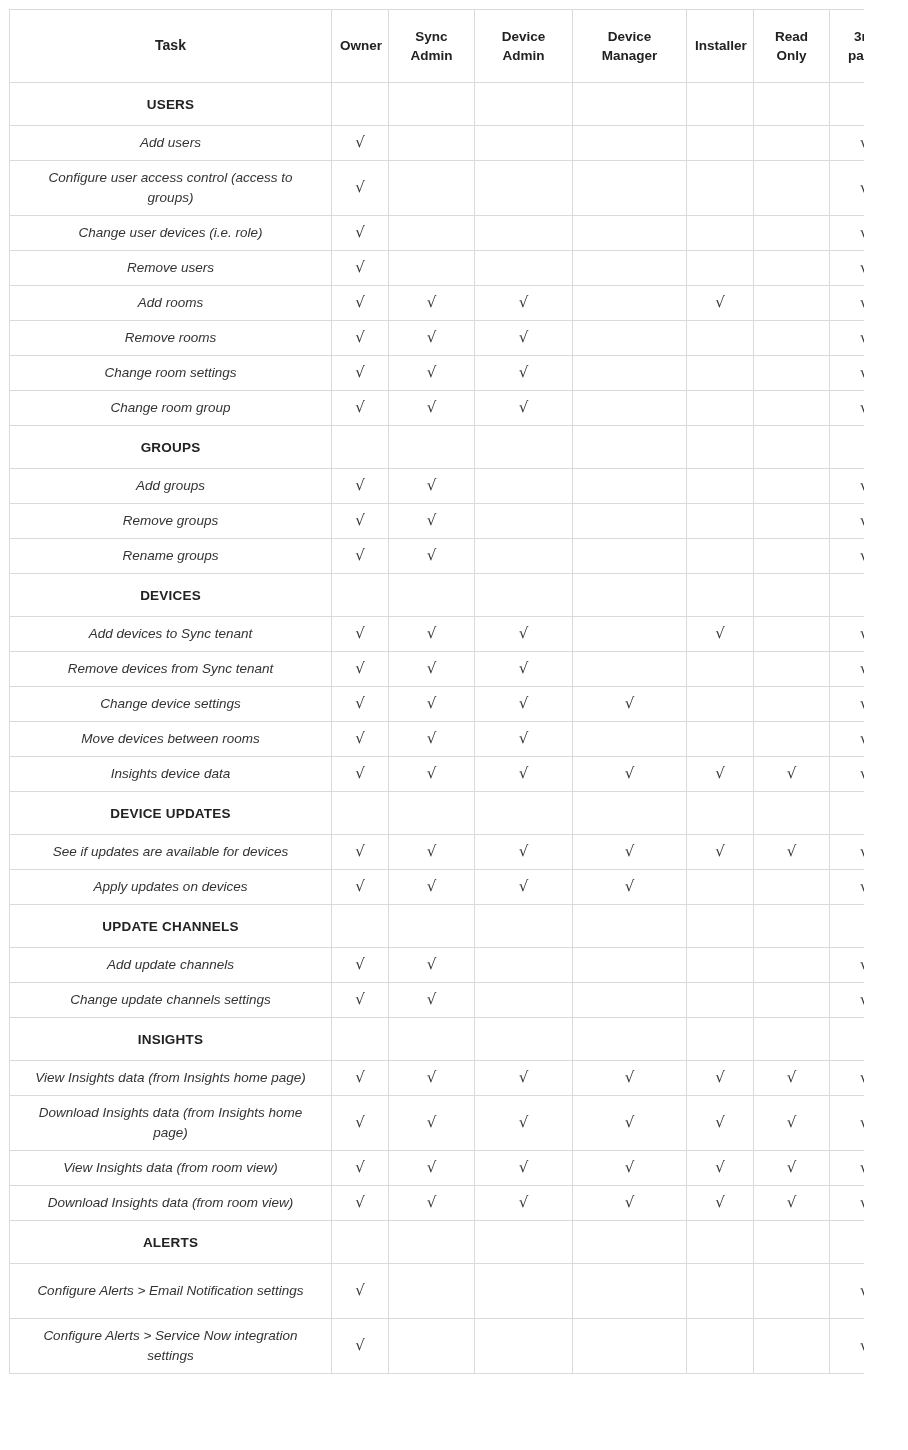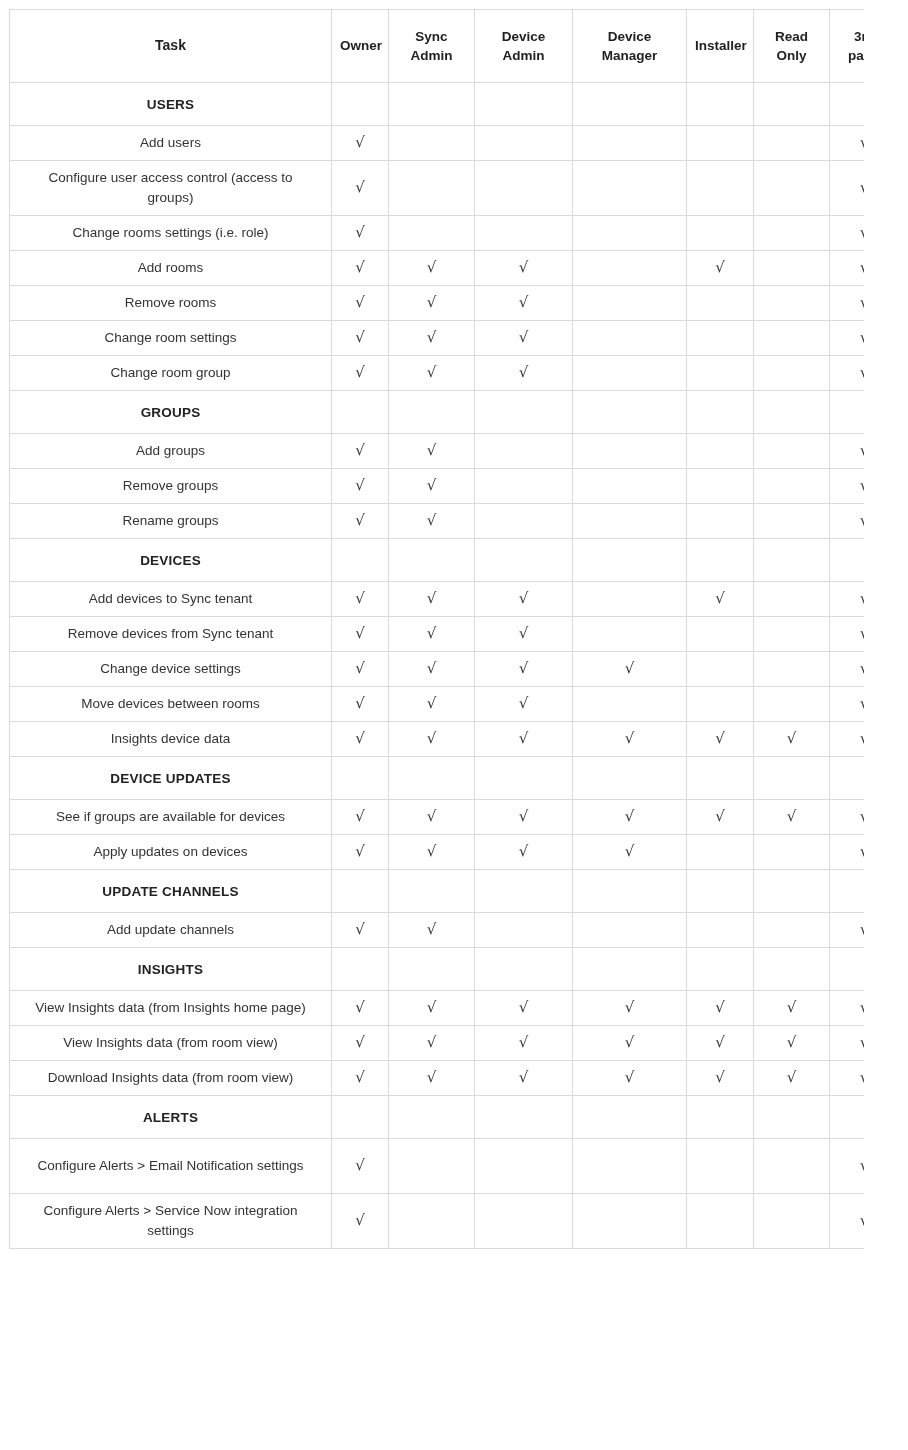--- a/index.html
+++ b/index.html
@@ -70,20 +70,21 @@
 
   tr.task-row td {
     height: 35px;
     font-size: 13.5px;
     font-weight: 400;
     line-height: 1.45;
     color: #333333;
   }
   tr.task-row td.task-cell {
     padding: 7px 14px;
+    font-style: italic;
   }
   tr.task-row.tall td {
     height: 55px;
   }
 
   td.mark-cell {
     font-size: 16px;
     line-height: 1;
     color: #3a3a3a;
     font-family: "DejaVu Sans", sans-serif;
@@ -148,21 +149,31 @@
           <td class="task-cell">Configure user access control (access to groups)</td>
           <td class="mark-cell"><span class="tick">√</span></td>
           <td class="mark-cell"></td>
           <td class="mark-cell"></td>
           <td class="mark-cell"></td>
           <td class="mark-cell"></td>
           <td class="mark-cell"></td>
           <td class="mark-cell"><span class="tick">√</span></td>
         </tr>
         <tr class="task-row">
-          <td class="task-cell">Change rooms settings (i.e. role)</td>
+          <td class="task-cell">Change user devices (i.e. role)</td>
+          <td class="mark-cell"><span class="tick">√</span></td>
+          <td class="mark-cell"></td>
+          <td class="mark-cell"></td>
+          <td class="mark-cell"></td>
+          <td class="mark-cell"></td>
+          <td class="mark-cell"></td>
+          <td class="mark-cell"><span class="tick">√</span></td>
+        </tr>
+        <tr class="task-row">
+          <td class="task-cell">Remove users</td>
           <td class="mark-cell"><span class="tick">√</span></td>
           <td class="mark-cell"></td>
           <td class="mark-cell"></td>
           <td class="mark-cell"></td>
           <td class="mark-cell"></td>
           <td class="mark-cell"></td>
           <td class="mark-cell"><span class="tick">√</span></td>
         </tr>
         <tr class="task-row">
           <td class="task-cell">Add rooms</td>
@@ -308,21 +319,21 @@
           <td>DEVICE UPDATES</td>
           <td class="mark-cell"></td>
           <td class="mark-cell"></td>
           <td class="mark-cell"></td>
           <td class="mark-cell"></td>
           <td class="mark-cell"></td>
           <td class="mark-cell"></td>
           <td class="mark-cell"></td>
         </tr>
         <tr class="task-row">
-          <td class="task-cell">See if groups are available for devices</td>
+          <td class="task-cell">See if updates are available for devices</td>
           <td class="mark-cell"><span class="tick">√</span></td>
           <td class="mark-cell"><span class="tick">√</span></td>
           <td class="mark-cell"><span class="tick">√</span></td>
           <td class="mark-cell"><span class="tick">√</span></td>
           <td class="mark-cell"><span class="tick">√</span></td>
           <td class="mark-cell"><span class="tick">√</span></td>
           <td class="mark-cell"><span class="tick">√</span></td>
         </tr>
         <tr class="task-row">
           <td class="task-cell">Apply updates on devices</td>
@@ -347,32 +358,52 @@
         <tr class="task-row">
           <td class="task-cell">Add update channels</td>
           <td class="mark-cell"><span class="tick">√</span></td>
           <td class="mark-cell"><span class="tick">√</span></td>
           <td class="mark-cell"></td>
           <td class="mark-cell"></td>
           <td class="mark-cell"></td>
           <td class="mark-cell"></td>
           <td class="mark-cell"><span class="tick">√</span></td>
         </tr>
+        <tr class="task-row">
+          <td class="task-cell">Change update channels settings</td>
+          <td class="mark-cell"><span class="tick">√</span></td>
+          <td class="mark-cell"><span class="tick">√</span></td>
+          <td class="mark-cell"></td>
+          <td class="mark-cell"></td>
+          <td class="mark-cell"></td>
+          <td class="mark-cell"></td>
+          <td class="mark-cell"><span class="tick">√</span></td>
+        </tr>
         <tr class="section-row">
           <td>INSIGHTS</td>
           <td class="mark-cell"></td>
           <td class="mark-cell"></td>
           <td class="mark-cell"></td>
           <td class="mark-cell"></td>
           <td class="mark-cell"></td>
           <td class="mark-cell"></td>
           <td class="mark-cell"></td>
         </tr>
         <tr class="task-row">
           <td class="task-cell">View Insights data (from Insights home page)</td>
+          <td class="mark-cell"><span class="tick">√</span></td>
+          <td class="mark-cell"><span class="tick">√</span></td>
+          <td class="mark-cell"><span class="tick">√</span></td>
+          <td class="mark-cell"><span class="tick">√</span></td>
+          <td class="mark-cell"><span class="tick">√</span></td>
+          <td class="mark-cell"><span class="tick">√</span></td>
+          <td class="mark-cell"><span class="tick">√</span></td>
+        </tr>
+        <tr class="task-row tall">
+          <td class="task-cell">Download Insights data (from Insights home page)</td>
           <td class="mark-cell"><span class="tick">√</span></td>
           <td class="mark-cell"><span class="tick">√</span></td>
           <td class="mark-cell"><span class="tick">√</span></td>
           <td class="mark-cell"><span class="tick">√</span></td>
           <td class="mark-cell"><span class="tick">√</span></td>
           <td class="mark-cell"><span class="tick">√</span></td>
           <td class="mark-cell"><span class="tick">√</span></td>
         </tr>
         <tr class="task-row">
           <td class="task-cell">View Insights data (from room view)</td>

